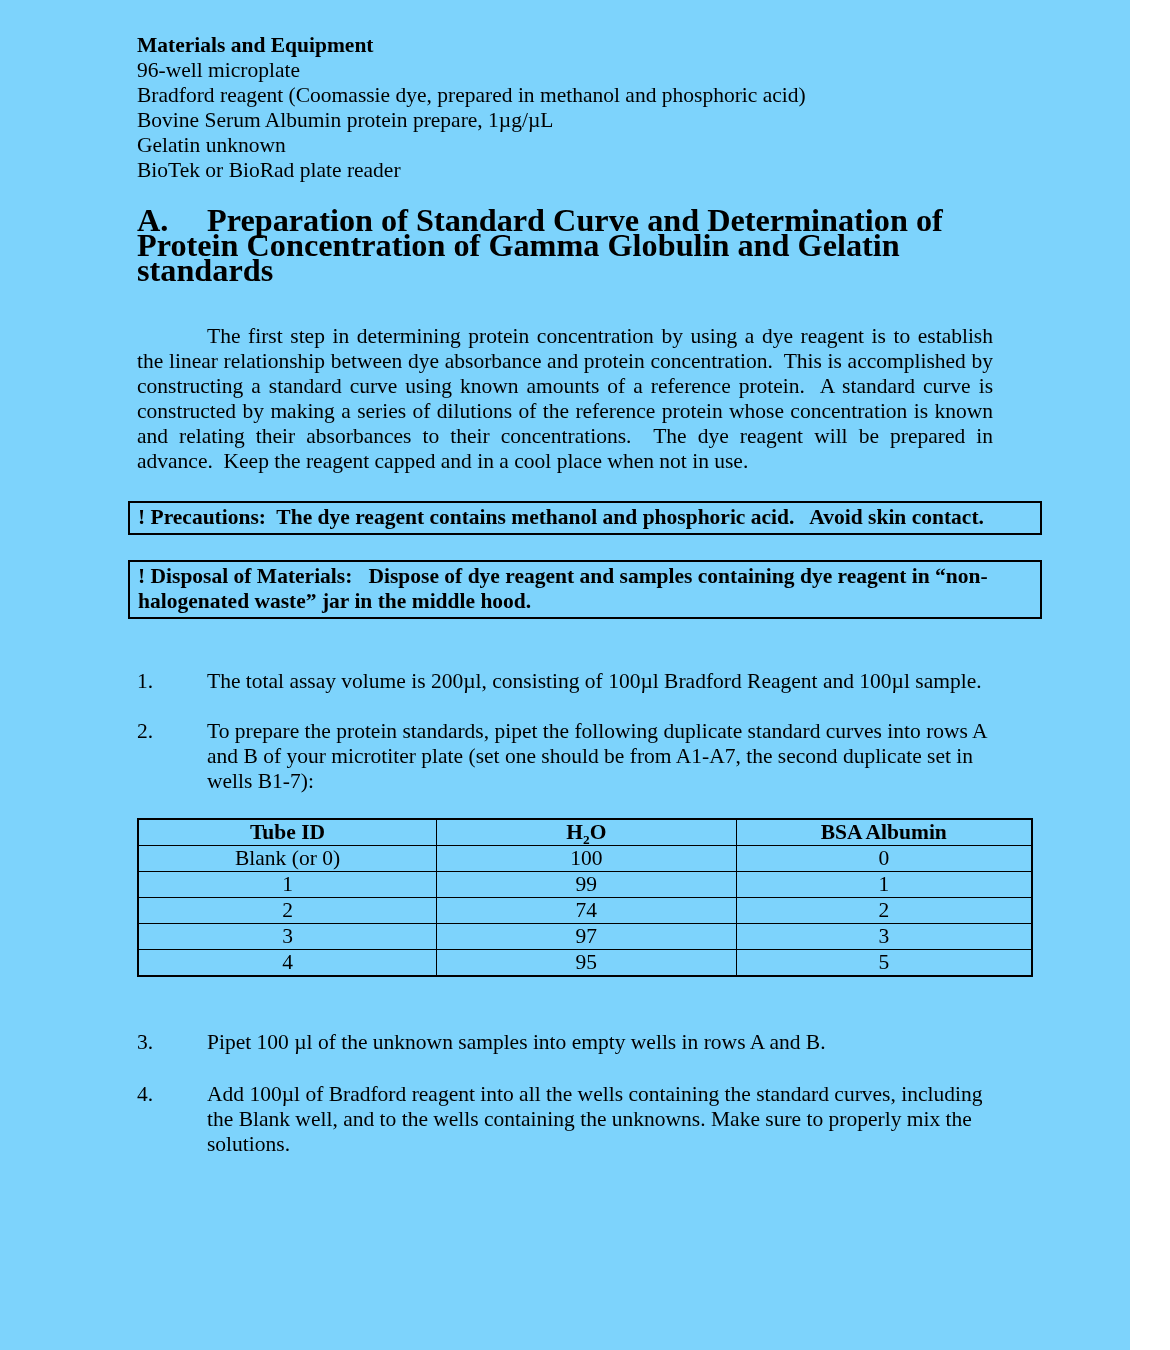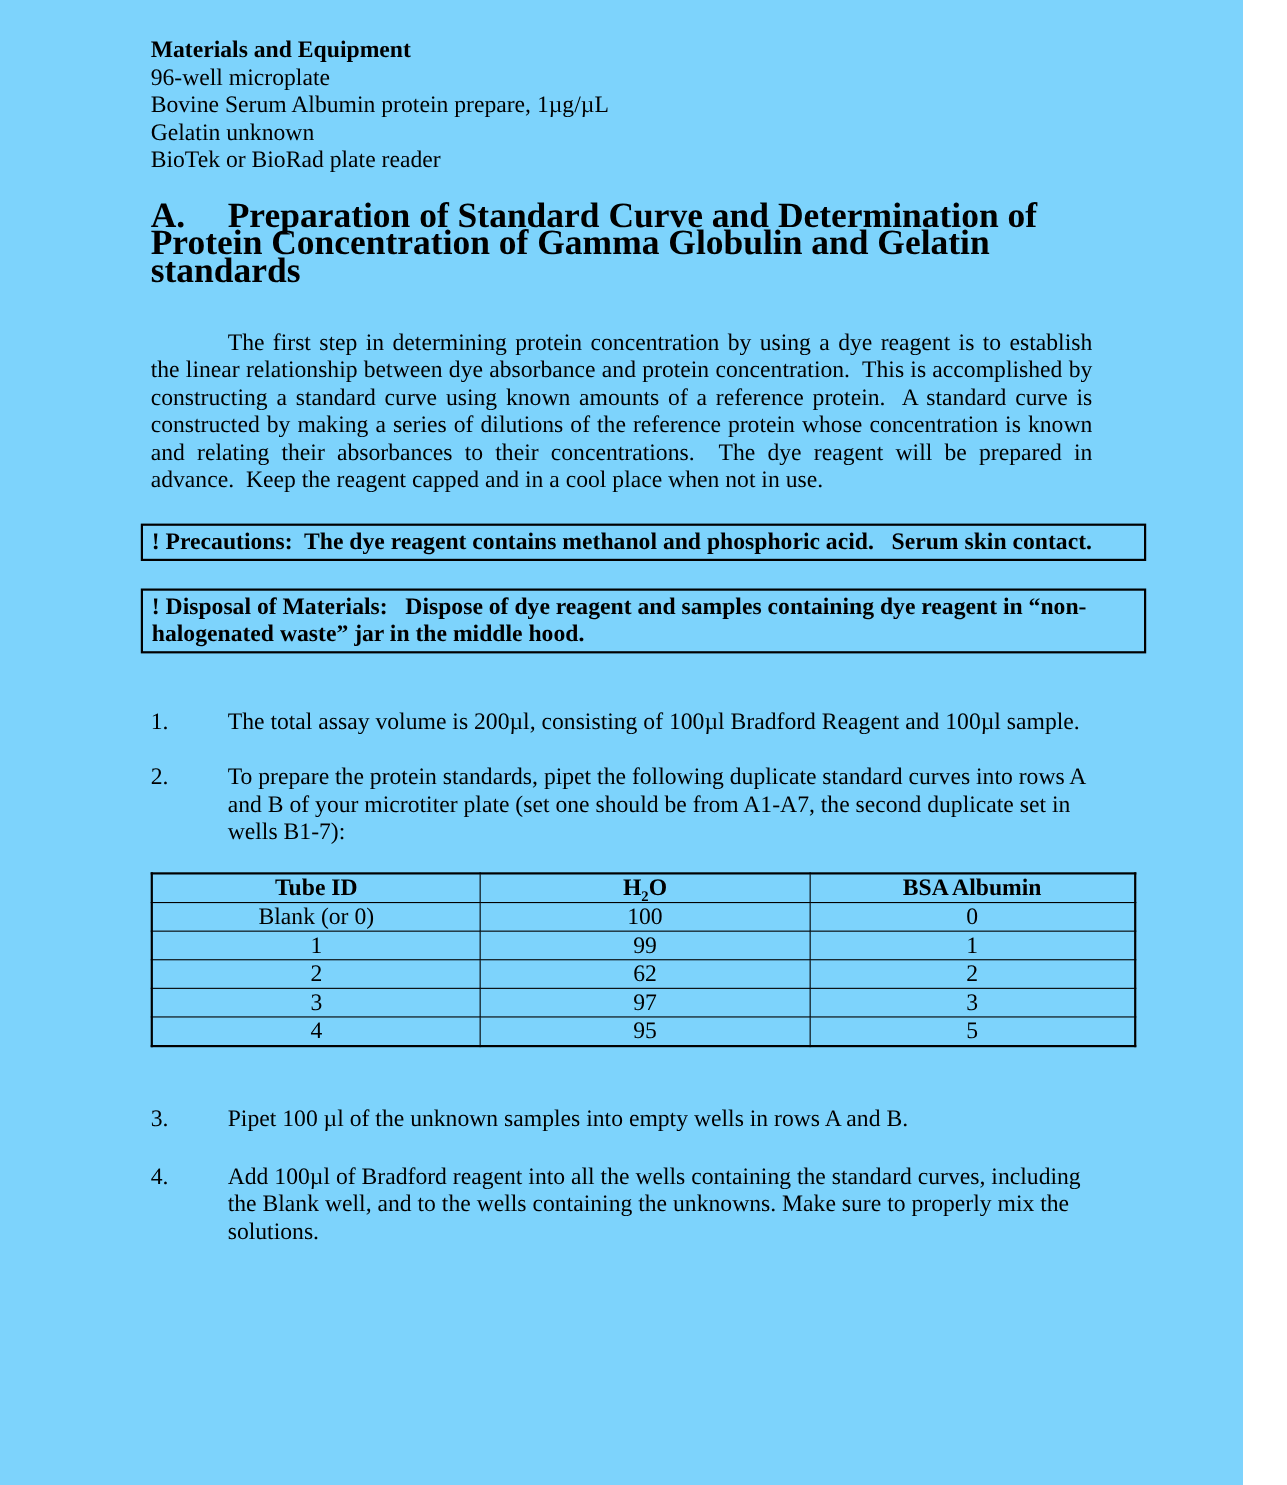--- a/index.html
+++ b/index.html
@@ -101,30 +101,31 @@
 </style>
 </head>
 <body>
 
 <div class="page">
 
   <h1 class="materials-title">Materials and Equipment</h1>
 
   <ul class="materials-list">
     <li>96-well microplate</li>
+    <li>Bradford reagent (Coomassie dye, prepared in methanol and phosphoric acid)</li>
     <li>Bovine Serum Albumin protein prepare, 1µg/µL</li>
     <li>Gelatin unknown</li>
     <li>BioTek or BioRad plate reader</li>
   </ul>
 
   <h2 class="section-heading"><span class="section-label">A.</span><span>Preparation of Standard Curve and Determination of Protein Concentration of Gamma Globulin and Gelatin standards</span></h2>
 
   <p class="intro">The first step in determining protein concentration by using a dye reagent is to establish the linear relationship between dye absorbance and protein concentration.  This is accomplished by constructing a standard curve using known amounts of a reference protein.  A standard curve is constructed by making a series of dilutions of the reference protein whose concentration is known and relating their absorbances to their concentrations.  The dye reagent will be prepared in advance.  Keep the reagent capped and in a cool place when not in use.</p>
 
-  <div class="warning-box box-precautions">! Precautions:  The dye reagent contains methanol and phosphoric acid.   Serum skin contact.</div>
+  <div class="warning-box box-precautions">! Precautions:  The dye reagent contains methanol and phosphoric acid.   Avoid skin contact.</div>
 
   <div class="warning-box box-disposal">! Disposal of Materials:   Dispose of dye reagent and samples containing dye reagent in “non-halogenated waste” jar in the middle hood.</div>
 
   <div class="step step-1">
     <span class="step-num">1.</span>
     <div class="step-text">The total assay volume is 200µl, consisting of 100µl Bradford Reagent and 100µl sample.</div>
   </div>
 
   <div class="step step-2">
     <span class="step-num">2.</span>
@@ -150,21 +151,21 @@
         <td>100</td>
         <td>0</td>
       </tr>
       <tr>
         <td>1</td>
         <td>99</td>
         <td>1</td>
       </tr>
       <tr>
         <td>2</td>
-        <td>62</td>
+        <td>74</td>
         <td>2</td>
       </tr>
       <tr>
         <td>3</td>
         <td>97</td>
         <td>3</td>
       </tr>
       <tr>
         <td>4</td>
         <td>95</td>

